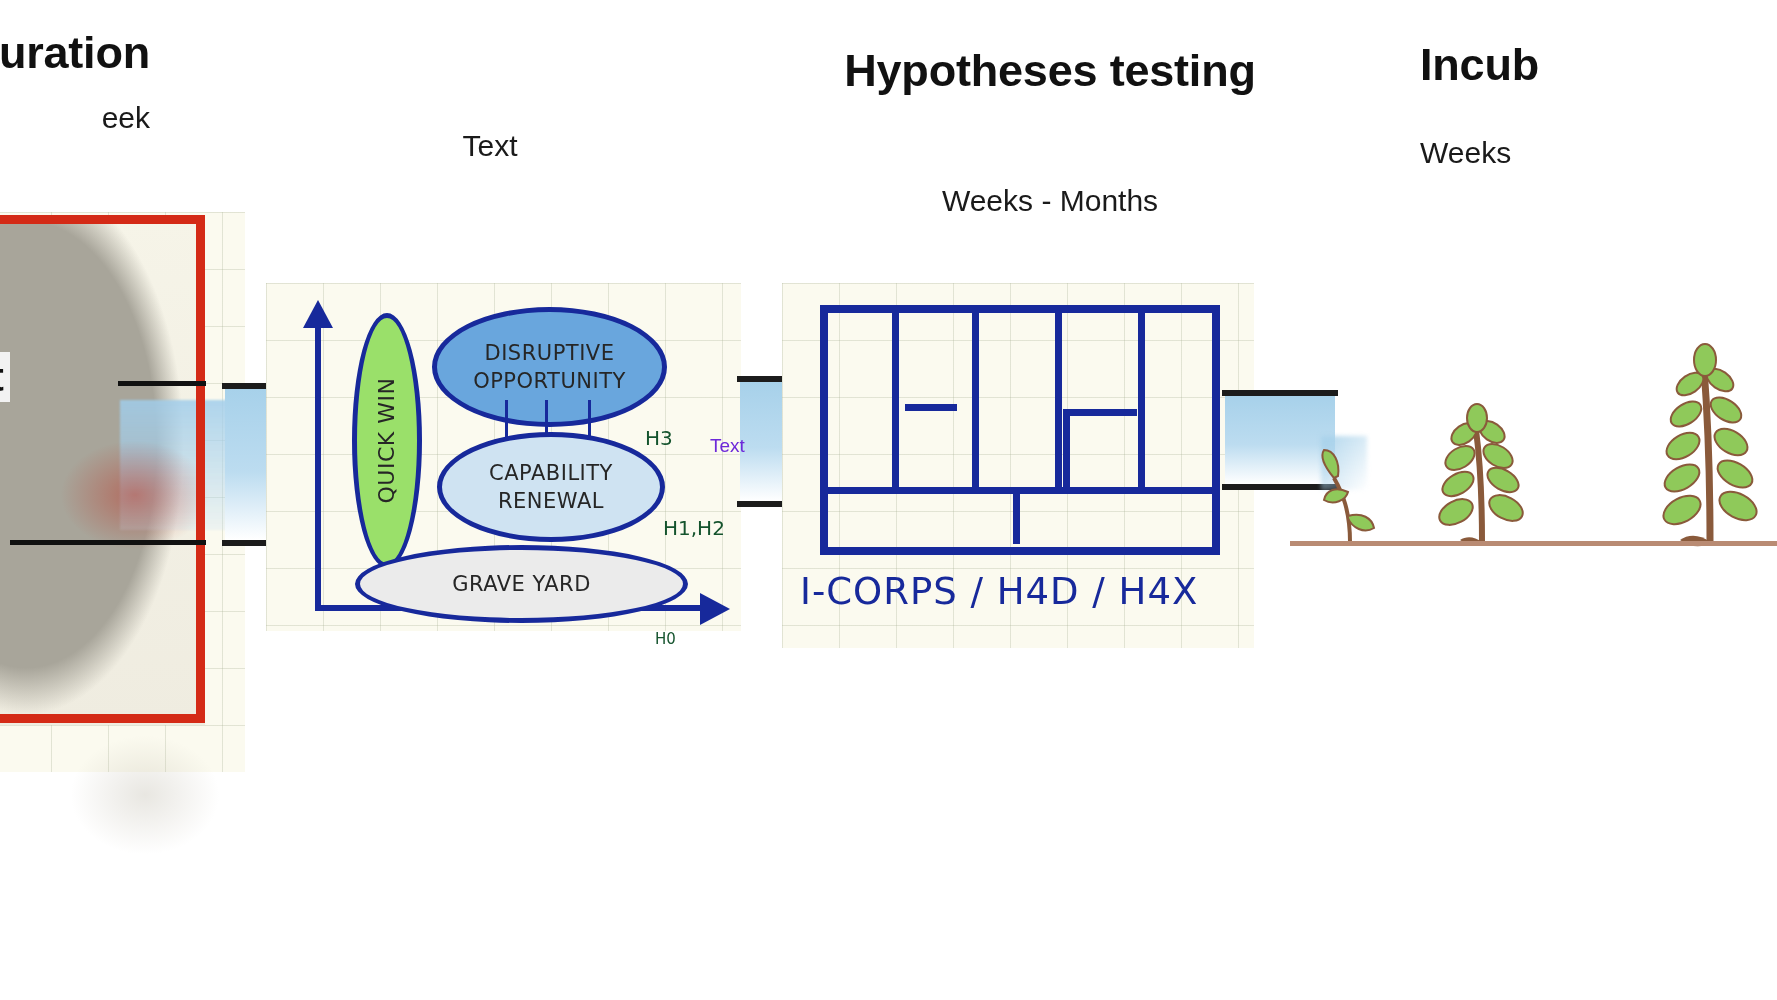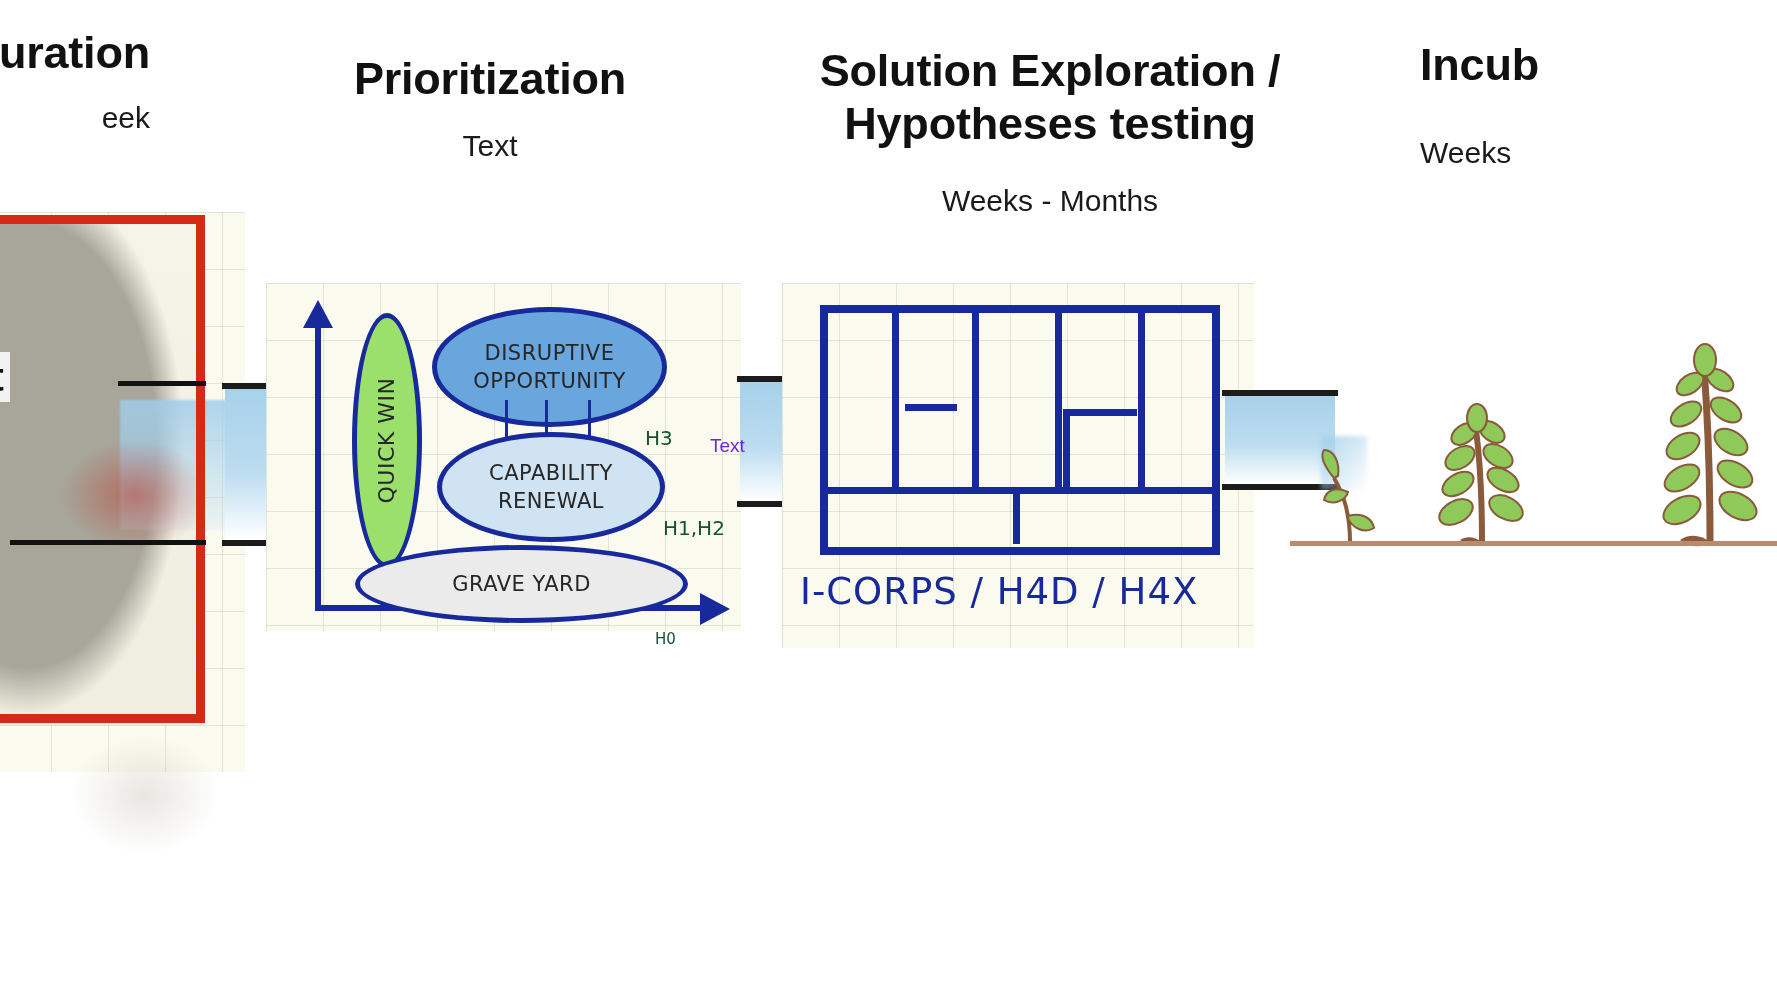--- a/index.html
+++ b/index.html
@@ -330,25 +330,23 @@
   }
 </style>
 </head>
 <body>
 
 <div class="slide">
 
   <div class="stage-title" id="title-curation">uration</div>
   <div class="stage-sub" id="sub-curation">eek</div>
 
-  <div class="stage-title" id="title-prioritization">Prioritization</div>
   <div class="stage-sub" id="sub-prioritization">Text</div>
 
   <div class="stage-title" id="title-solution">
-    <div>Solution Exploration /</div>
     <div>Hypotheses testing</div>
   </div>
   <div class="stage-sub" id="sub-solution">Weeks  - Months</div>
 
   <div class="stage-title" id="title-incubation">Incub</div>
   <div class="stage-sub" id="sub-incubation">Weeks</div>
 
   <div class="paper" id="panel-curation"></div>
   <div class="curation-photo"></div>
   <div class="curation-blue-wash"></div>

